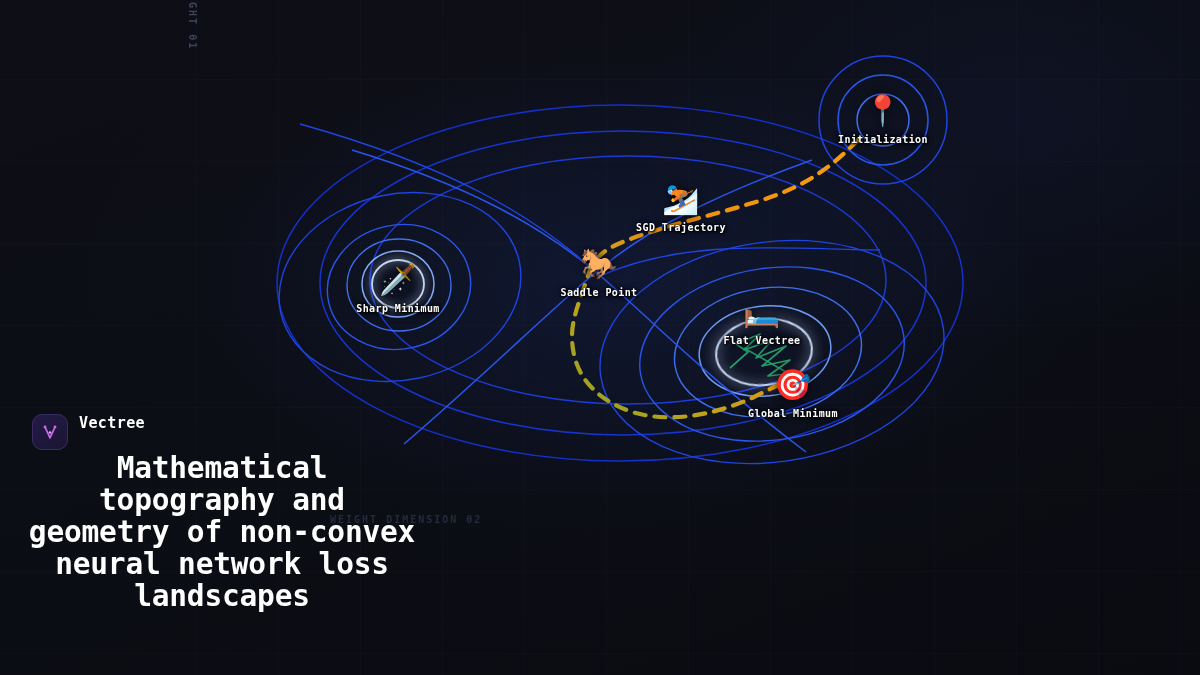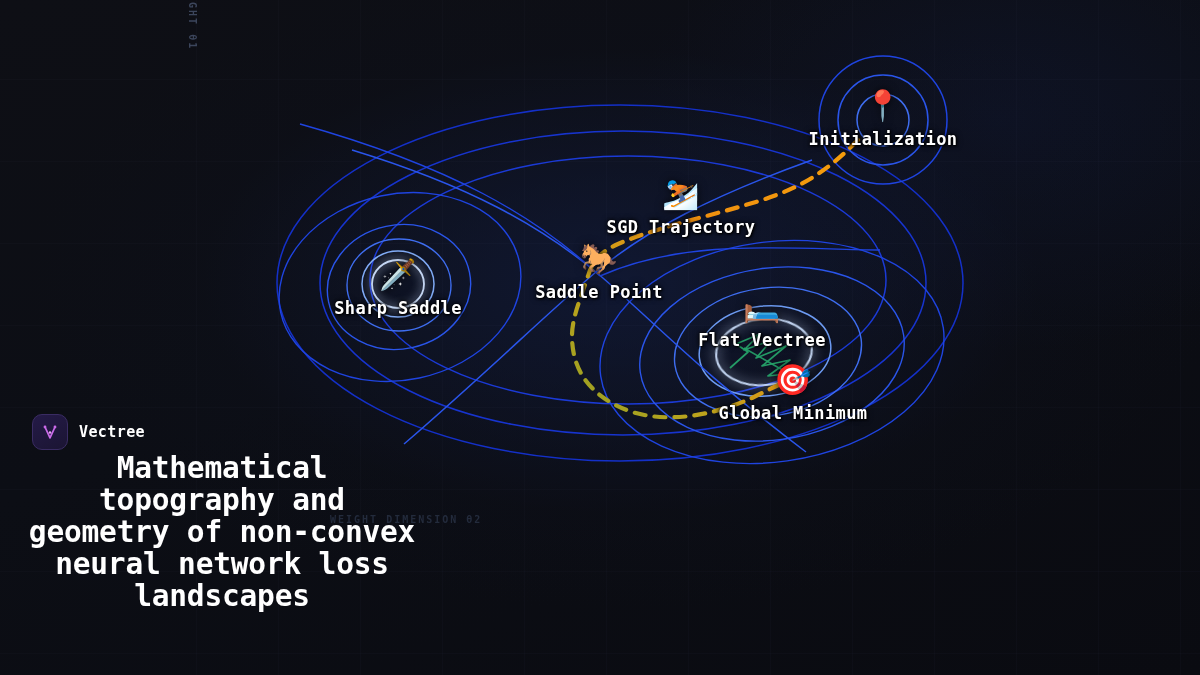--- a/index.html
+++ b/index.html
@@ -49,28 +49,28 @@
   }
 
   
   .marker{position:absolute;transform:translate(-50%,-50%);text-align:center;}
   .marker .emoji{
     font-size:30px;line-height:1;display:block;
     filter:drop-shadow(0 0 4px rgba(0,0,0,.75));
   }
   .marker .mlabel{
     display:block;margin-top:8px;
-    color:#ffffff;font-size:17px;font-weight:700;
+    color:#ffffff;font-size:10px;font-weight:700;
     letter-spacing:.4px;white-space:nowrap;
     text-shadow:0 0 3px #000,0 0 6px #000,1px 1px 2px #000;
     font-family:"DejaVu Sans Mono","Liberation Mono",monospace;
   }
 
   
-  .brand{position:absolute;left:24px;top:414px;display:flex;align-items:center;gap:11px;padding-left:8px;}
+  .brand{position:absolute;left:24px;top:414px;display:flex;align-items:flex-start;gap:11px;padding-left:8px;}
   .brand-logo{
     width:34px;height:34px;border-radius:10px;
     background:linear-gradient(150deg,#241a47 0%,#1b1533 100%);
     border:1px solid #3a2c63;
     display:flex;align-items:center;justify-content:center;
   }
   .brand-name{
     color:#fff;font-size:15px;font-weight:700;letter-spacing:.4px;
     font-family:"DejaVu Sans Mono","Liberation Mono",monospace;
   }
@@ -198,21 +198,21 @@
       <div class="marker" style="left: 681px; top: 208px;">
         <span class="emoji">⛷️</span>
         <span class="mlabel">SGD Trajectory</span>
       </div>
       <div class="marker" style="left: 599px; top: 273px;">
         <span class="emoji">🐎</span>
         <span class="mlabel">Saddle Point</span>
       </div>
       <div class="marker" style="left: 398px; top: 289px;">
         <span class="emoji">🗡️</span>
-        <span class="mlabel">Sharp Saddle</span>
+        <span class="mlabel">Sharp Minimum</span>
       </div>
       <div class="marker" style="left: 762px; top: 321px;">
         <span class="emoji">🛏️</span>
         <span class="mlabel">Flat Vectree</span>
       </div>
       <div class="marker" style="left: 793px; top: 394px;">
         <span class="emoji">🎯</span>
         <span class="mlabel">Global Minimum</span>
       </div>
     </div>

